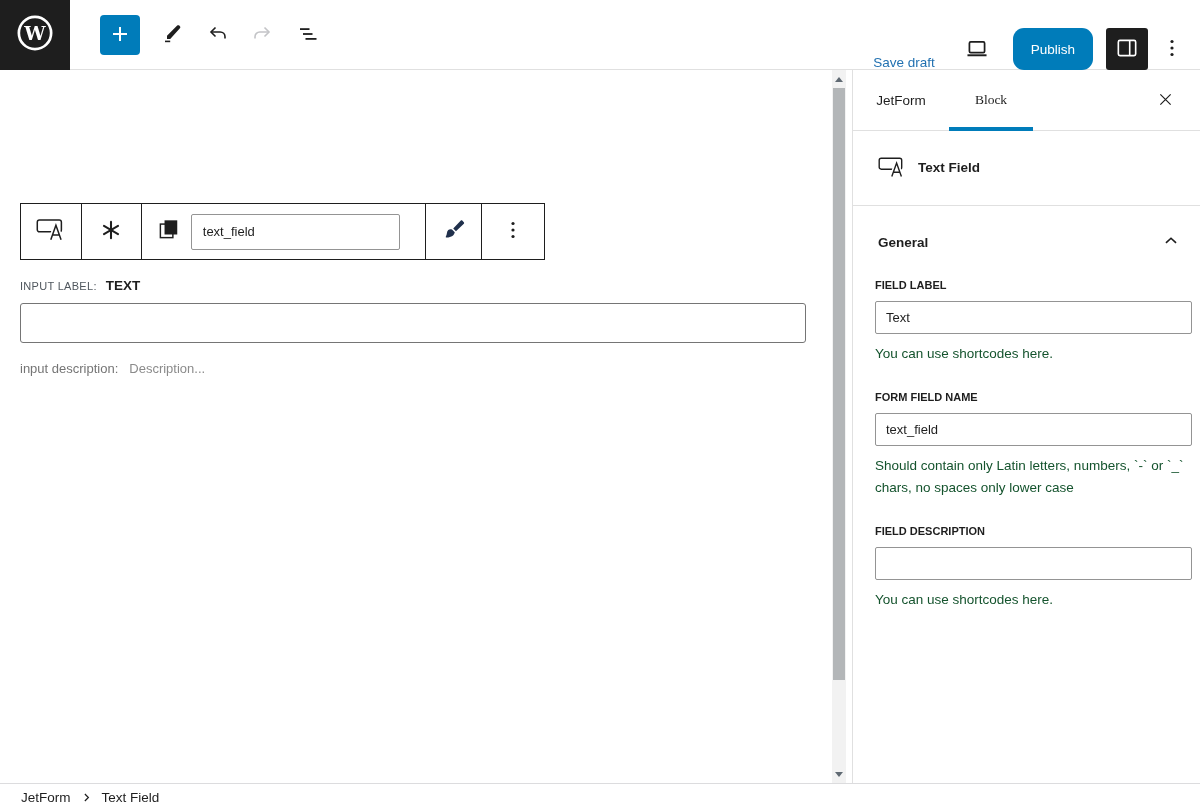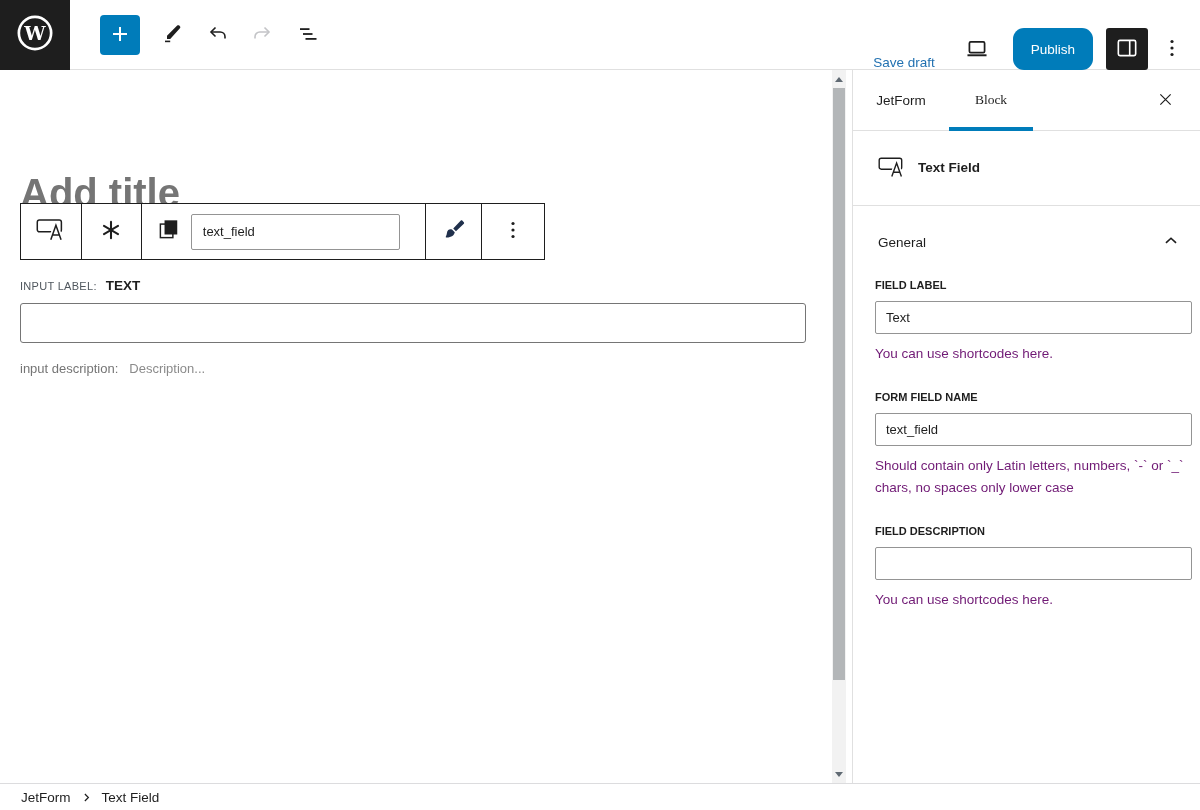--- a/index.html
+++ b/index.html
@@ -57,26 +57,26 @@
   .tab.active::after { content:""; position:absolute; left:0; right:0; bottom:-1px; height:4px; background:#007cba; }
   .close-btn { position:absolute; right:20px; top:16px; width:30px; height:30px; display:flex; align-items:center; justify-content:center; background:none; border:none; cursor:pointer; }
 
   .block-card { padding:24px 18px 26px 25px; border-bottom:1px solid #e0e0e0; }
   .card-row { display:flex; align-items:center; }
   .card-icon { width:28px; height:24px; margin-right:12px; flex:none; color:#1e1e1e; }
   .card-title { font-size:13.5px; font-weight:600; color:#1e1e1e; }
   .card-desc { margin-left:40px; margin-top:11px; width:270px; font-size:13.5px; line-height:22px; color:#1e1e1e; }
 
   .panel-header { display:flex; align-items:center; justify-content:space-between; padding:24px 18px 20px 25px; cursor:pointer; background:none; border:none; width:100%; font-family:inherit; }
-  .panel-title { font-size:13.5px; font-weight:400; color:#1e1e1e; }
+  .panel-title { font-size:13.5px; font-weight:700; color:#1e1e1e; }
   .panel-body { padding:4px 8px 0 22px; }
   .field { margin-bottom:26px; }
   .field-label { font-size:11px; font-weight:600; text-transform:uppercase; color:#1e1e1e; margin-bottom:10px; }
   .field-input { width:100%; height:33px; border:1px solid #949494; border-radius:2px; font-size:13px; font-family:inherit; padding:0 10px; color:#1e1e1e; background:#fff; }
-  .field-help { margin-top:9px; font-size:13.5px; line-height:22px; color:#701a75; }
+  .field-help { margin-top:9px; font-size:13.5px; line-height:22px; color:#14532d; }
 
   
   .footer { position:absolute; left:0; top:783px; width:1200px; height:27px; background:#fff; border-top:1px solid #dcdcde; display:flex; align-items:center; padding-left:21px; z-index:11; }
   .crumb { font-size:13.5px; color:#1e1e1e; background:none; border:none; font-family:inherit; cursor:pointer; }
   .crumb-sep { margin:0 9px; display:flex; align-items:center; }
 </style>
 </head>
 <body>
 
 <div class="app">
@@ -140,21 +140,20 @@
         <span><svg width="24" height="24" viewBox="0 0 24 24" fill="#1e1e1e">
               <circle cx="12" cy="5.5" r="1.6"></circle>
               <circle cx="12" cy="12" r="1.6"></circle>
               <circle cx="12" cy="18.5" r="1.6"></circle>
             </svg></span>
       </button>
     </div>
   </div>
 
   <div class="canvas">
-    <div class="add-title">Add title</div>
 
     <div class="block-toolbar">
       <div class="bt-cell bt-c1">
         <span>
           <svg width="30" height="27" viewBox="0 0 28 24" color="#1e1e1e">
               <rect x="1.2" y="3.2" width="22.5" height="11" rx="2" fill="none" stroke="currentColor" stroke-width="1.4"></rect>
               <path d="M13.8 21.5L18.6 8l4.8 13.5M15.7 17.2h5.8" fill="#fff" stroke="#fff" stroke-width="4.5" stroke-linejoin="round"></path>
               <path d="M13.8 21.5L18.6 8l4.8 13.5M15.7 17.2h5.8" fill="none" stroke="currentColor" stroke-width="1.4"></path>
             </svg>
         </span>

